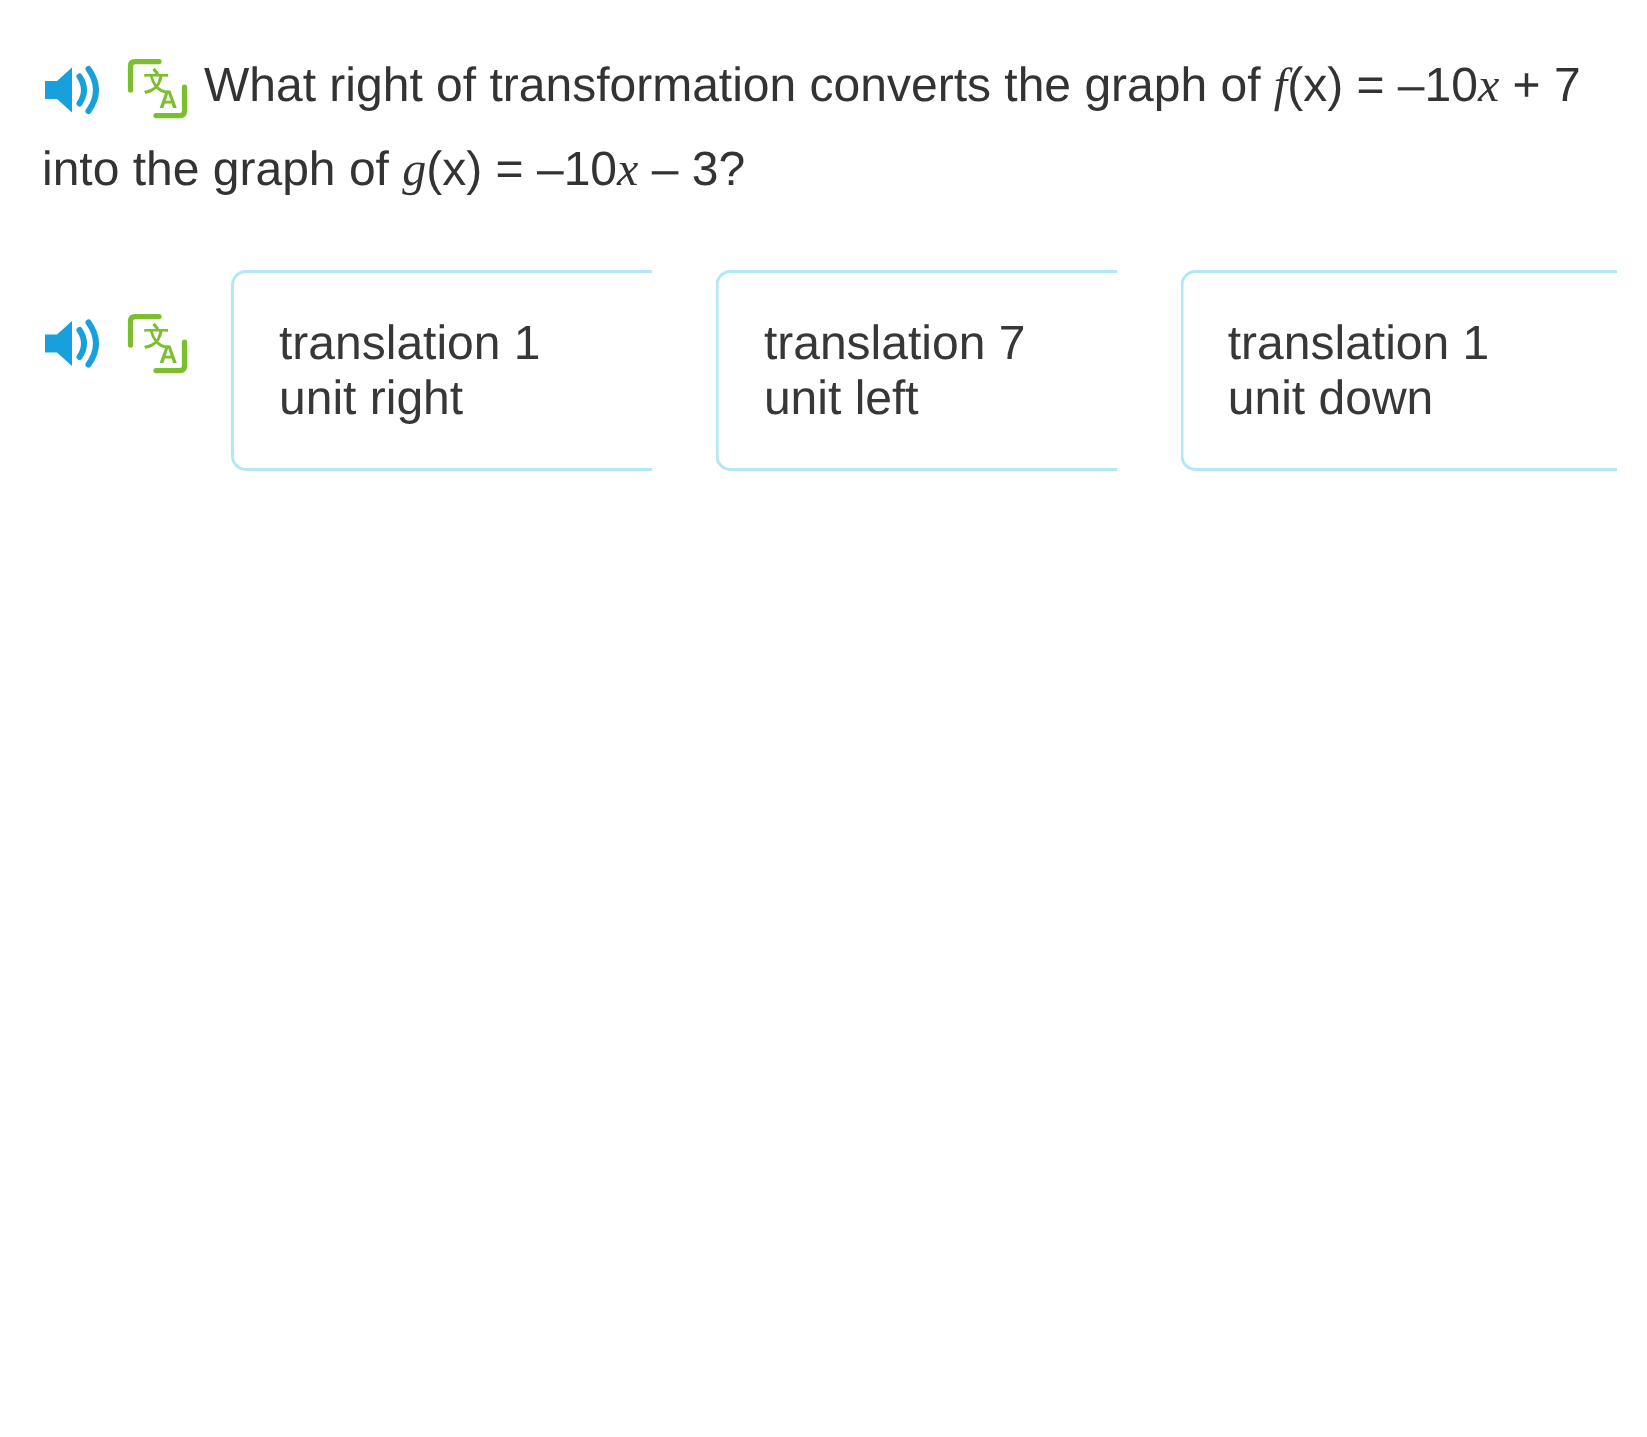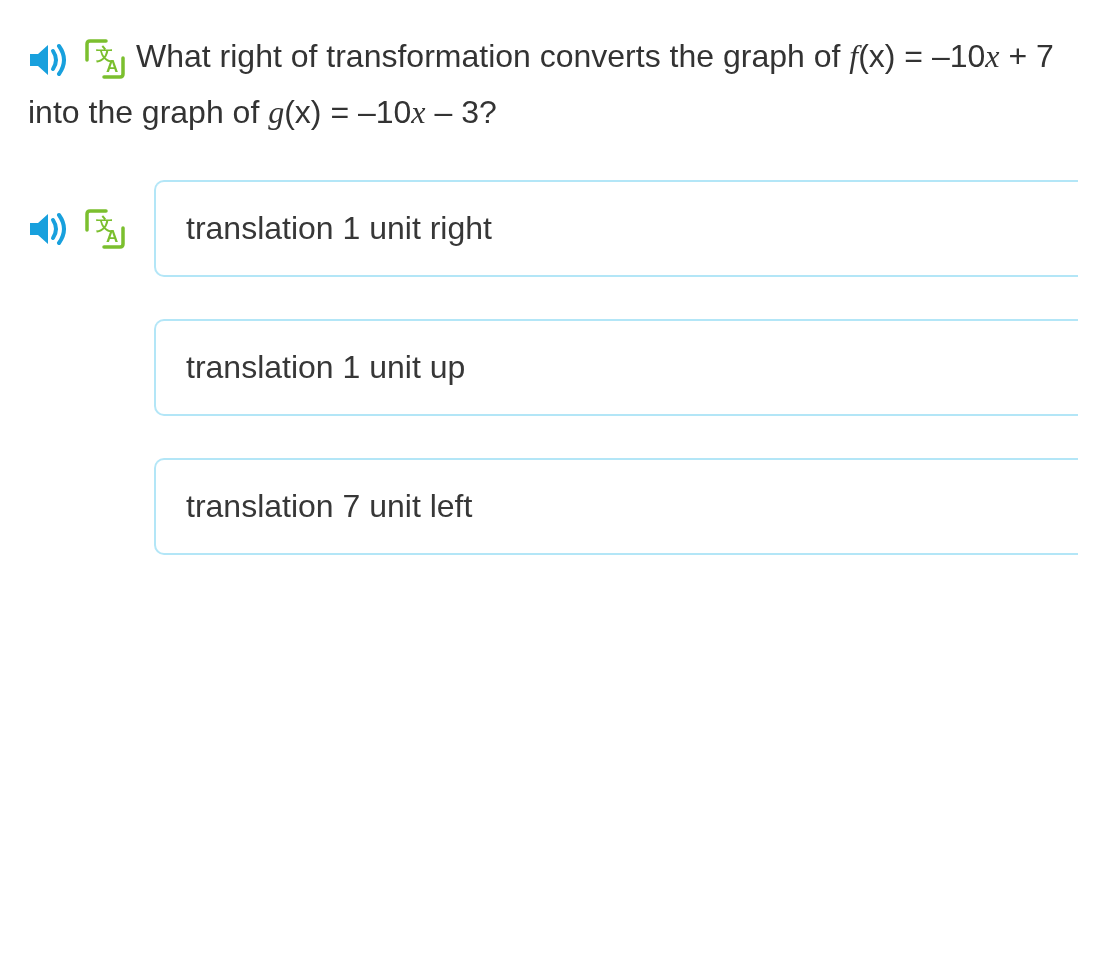--- a/index.html
+++ b/index.html
@@ -42,21 +42,21 @@
   .side-icons {
     display: inline-flex;
     align-items: center;
     gap: 14px;
     margin-top: 28px;
     margin-right: 28px;
   }
   .options {
     flex: 1;
     display: flex;
-    flex-direction: column;
+    flex-direction: row;
     gap: 42px;
   }
   .option {
     border: 2px solid #b3e6f7;
     border-right: none;
     border-radius: 10px 0 0 10px;
     padding: 28px 30px;
     font-size: 32px;
     color: #373737;
     background: #fff;
@@ -99,16 +99,16 @@
       <svg viewBox="0 0 42 42">
         <path d="M6 3 L22 3 M6 3 Q3 3 3 6 L3 22" stroke="#7bbf2e" stroke-width="3.5" fill="none" stroke-linecap="round"></path>
         <path d="M36 39 L20 39 M36 39 Q39 39 39 36 L39 20" stroke="#7bbf2e" stroke-width="3.5" fill="none" stroke-linecap="round"></path>
         <text x="12" y="22" font-size="17" font-family="Arial" fill="#7bbf2e" font-weight="bold">文</text>
         <text x="22" y="34" font-size="17" font-family="Arial" fill="#7bbf2e" font-weight="bold">A</text>
       </svg>
     </span>
   </div>
   <div class="options">
     <div class="option"><span>translation 1 unit right</span></div>
-    <div class="option"><span>translation 1 unit up</span></div>
     <div class="option"><span>translation 7 unit left</span></div>
+    <div class="option"><span>translation 1 unit down</span></div>
   </div>
 </div>
 
 </body></html>

